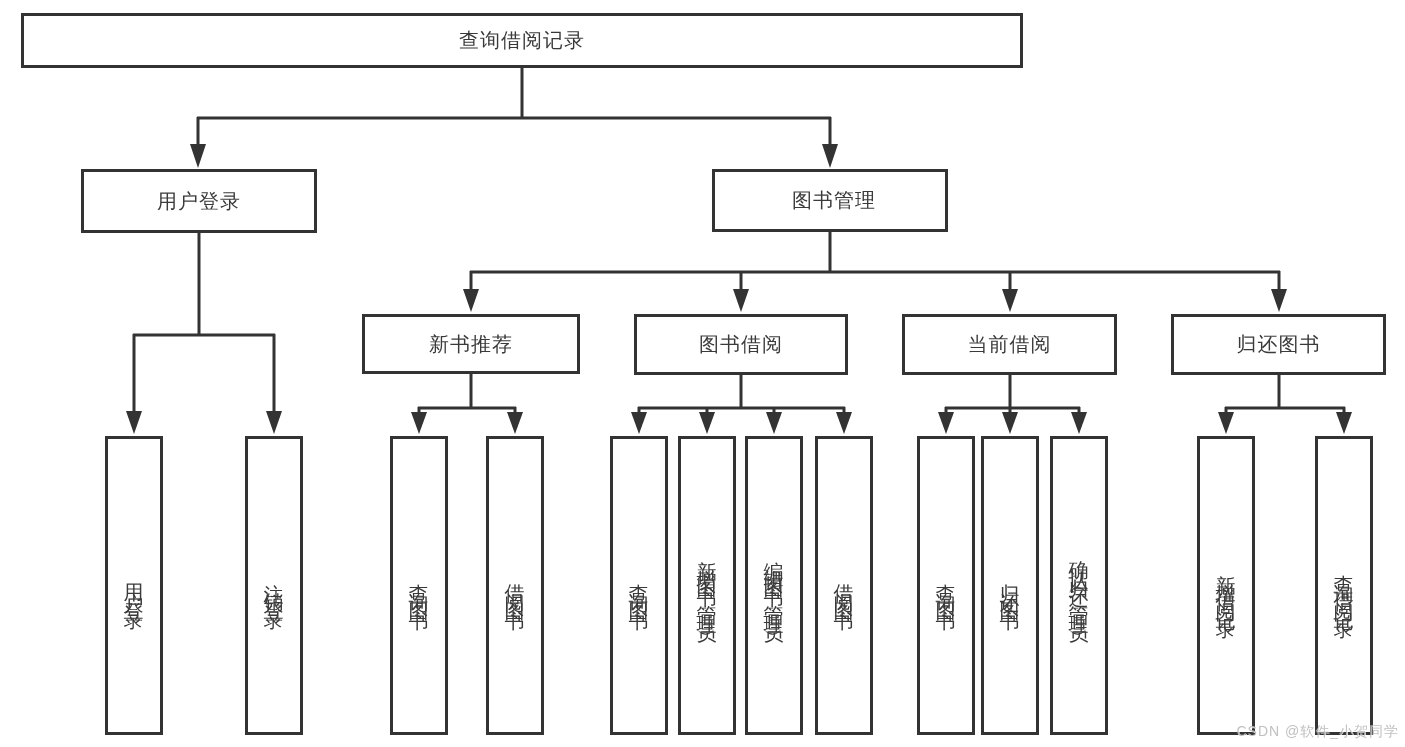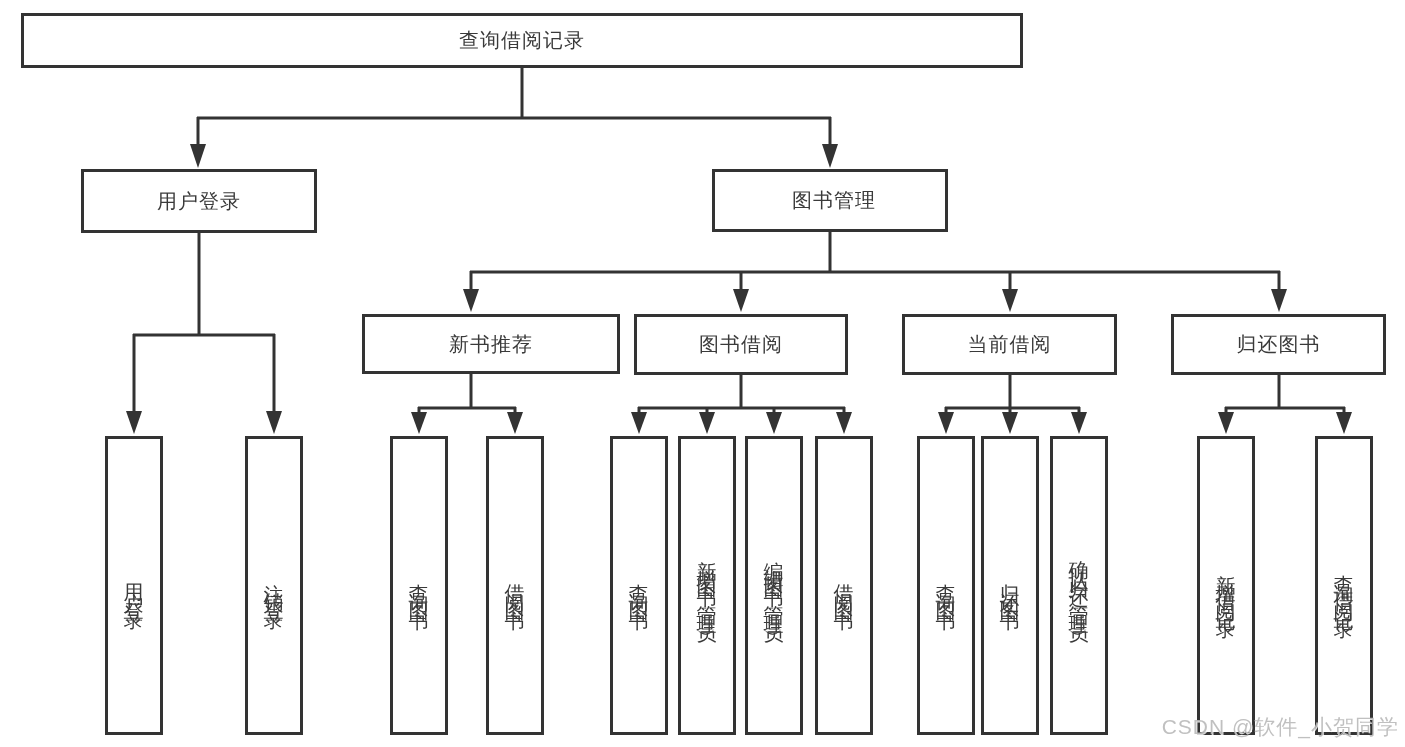--- a/index.html
+++ b/index.html
@@ -46,21 +46,21 @@
     writing-mode: vertical-rl;
     font-size: 20px;
     letter-spacing: 9px;
     line-height: 1;
     color: #3a3a3a;
   }
   .watermark {
     position: absolute;
     right: 6px;
     bottom: 6px;
-    font-size: 21px;
+    font-size: 14px;
     color: rgba(185,185,185,0.9);
     letter-spacing: 1px;
     text-shadow: 1px 1px 0 rgba(255,255,255,0.8);
   }
 </style>
 </head>
 <body>
 
 <div class="canvas">
 
@@ -141,21 +141,21 @@
     <span>查询借阅记录</span>
   </div>
 
   <div class="node" style="left:81px; top:169px; width:236px; height:64px;">
     <span>用户登录</span>
   </div>
   <div class="node" style="left:712px; top:169px; width:236px; height:63px;padding-left:8px;">
     <span>图书管理</span>
   </div>
 
-  <div class="node" style="left:362px; top:314px; width:258px; height:60px;">
+  <div class="node" style="left:362px; top:314px; width:218px; height:60px;">
     <span>新书推荐</span>
   </div>
   <div class="node" style="left:902px; top:314px; width:215px; height:61px;">
     <span>当前借阅</span>
   </div>
   <div class="node" style="left:634px; top:314px; width:214px; height:61px;">
     <span>图书借阅</span>
   </div>
   <div class="node" style="left:1171px; top:314px; width:215px; height:61px;">
     <span>归还图书</span>

